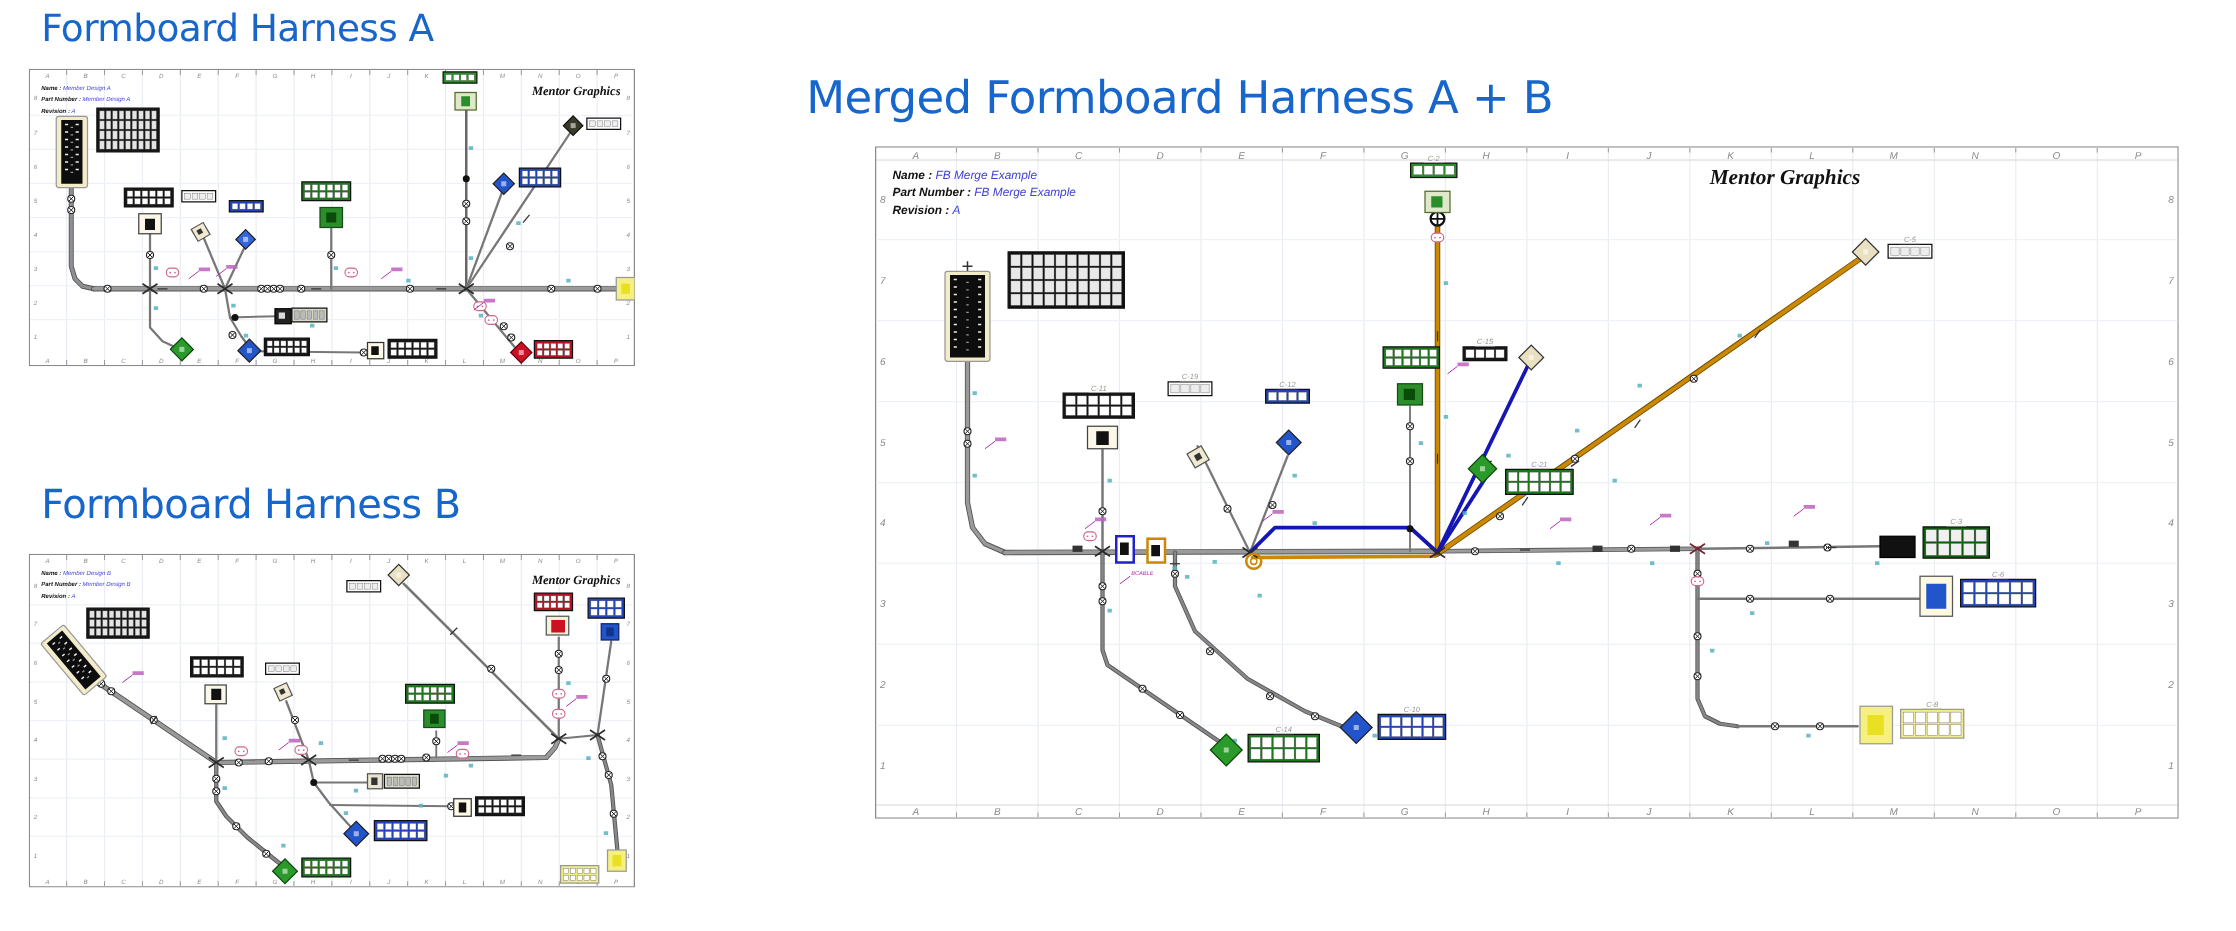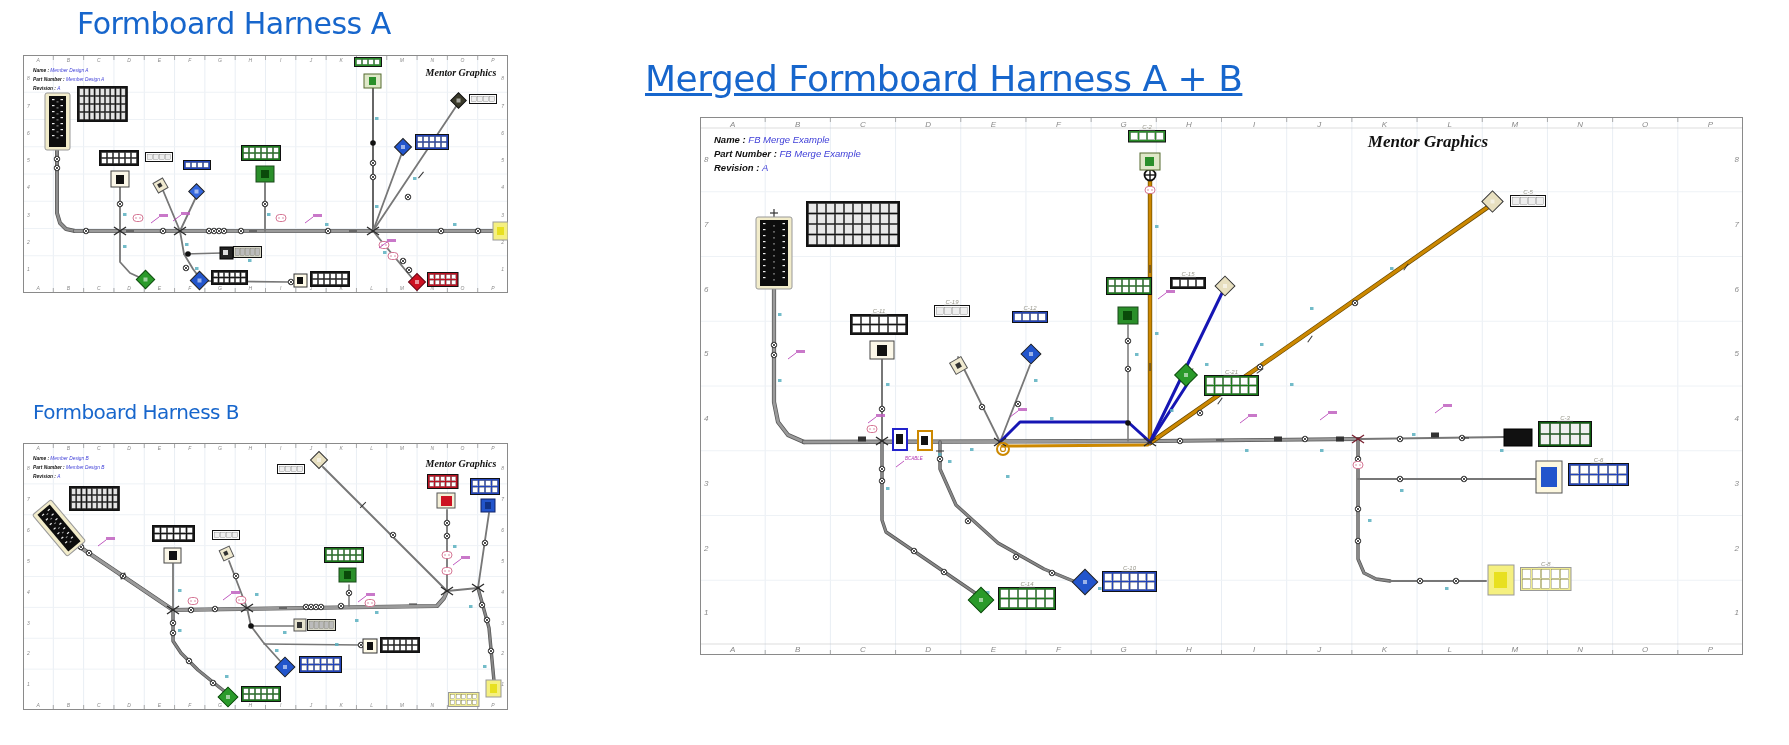--- a/index.html
+++ b/index.html
@@ -7,23 +7,23 @@
           font-family:"Liberation Sans", sans-serif;}
   .title{position:absolute;color:#1766cc;font-family:"DejaVu Sans", sans-serif;
          white-space:nowrap;letter-spacing:-0.5px;}
   .panel{position:absolute;font-style:italic;}
   .panel svg{display:block;}
 </style>
 </head>
 <body>
 
 <div id="canvas">
-  <div class="title" style="left: 33px; top: 6px; font-size: 30px; color: rgb(23, 102, 204); margin-left: 44px;">Formboard Harness A</div>
-  <div class="title" style="left: 33px; top: 400px; font-size: 20px; color: rgb(23, 102, 204);">Formboard Harness B</div>
-  <div class="title" style="left: 645px; top: 58px; font-size: 36px; color: rgb(23, 102, 204); text-decoration: underline;">Merged Formboard Harness A + B</div>
+  <div class="title" style="left: 33px; top: 6px; font-size: 30px; color: rgb(23, 102, 204);">Formboard Harness A</div>
+  <div class="title" style="left: 33px; top: 384px; font-size: 32px; color: rgb(23, 102, 204);">Formboard Harness B</div>
+  <div class="title" style="left: 645px; top: 58px; font-size: 36px; color: rgb(23, 102, 204);">Merged Formboard Harness A + B</div>
   <div class="panel" style="left: 23px; top: 55px; width: 485px; height: 238px;">
       <svg viewBox="0 0 485 238" width="485" height="238">
         <rect x="0.5" y="0.5" width="484" height="237" fill="#fff" stroke="#8a8a8a" stroke-width="1"></rect>
         <line x1="30.3125" y1="1" x2="30.3125" y2="237" stroke="#e9eef4" stroke-width="1"></line>
         <line x1="30.3125" y1="1" x2="30.3125" y2="5" stroke="#999" stroke-width="0.8"></line>
         <line x1="30.3125" y1="233" x2="30.3125" y2="237" stroke="#999" stroke-width="0.8"></line>
         <line x1="60.625" y1="1" x2="60.625" y2="237" stroke="#e9eef4" stroke-width="1"></line>
         <line x1="60.625" y1="1" x2="60.625" y2="5" stroke="#999" stroke-width="0.8"></line>
         <line x1="60.625" y1="233" x2="60.625" y2="237" stroke="#999" stroke-width="0.8"></line>
         <line x1="90.9375" y1="1" x2="90.9375" y2="237" stroke="#e9eef4" stroke-width="1"></line>

